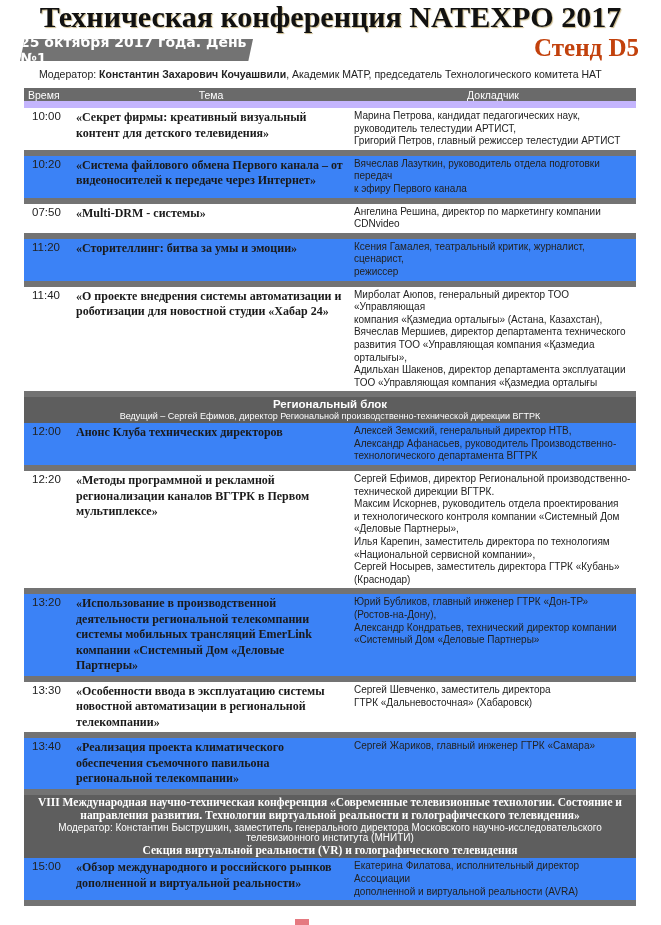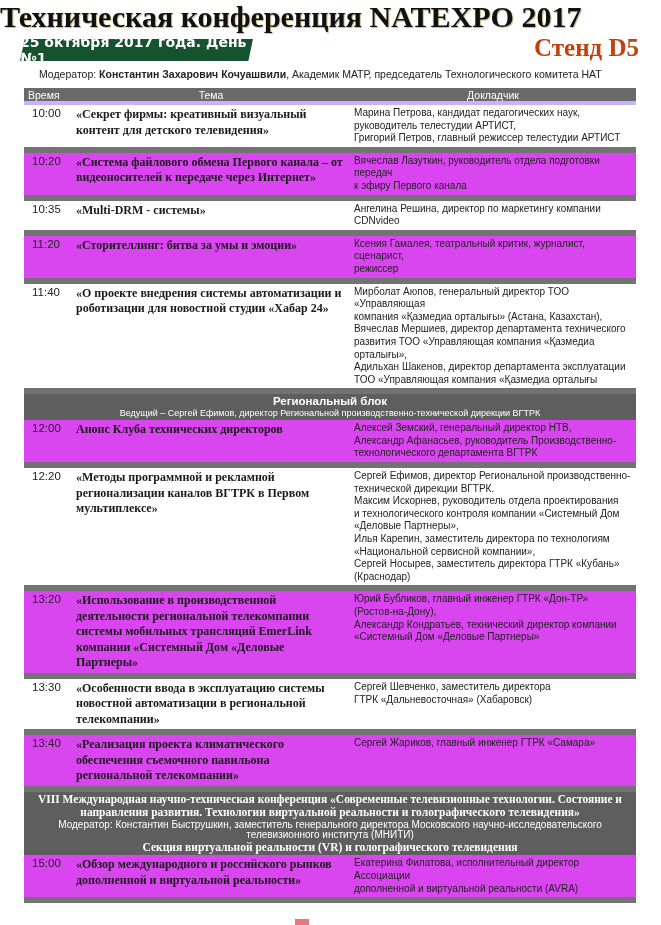--- a/index.html
+++ b/index.html
@@ -1,30 +1,30 @@
 <!DOCTYPE html>
 <html><head>
 <meta charset="utf-8">
 <style>
   html, body { margin:0; padding:0; background:#ffffff; }
   body { width:661px; height:925px; overflow:hidden; position:relative; font-family:"DejaVu Serif","Liberation Serif",serif; color:#1a1a1a; }
-  .title { position:absolute; left:0; top:0; width:661px; text-align:left; font-family:"Liberation Serif","DejaVu Serif",serif; font-weight:bold; font-size:30px; letter-spacing:0px; line-height:34px; color:#111; text-shadow:1px 1px 1px #c9b88a; }
-  .date-banner { position:absolute; left:20px; top:39px; width:233px; height:22px; background:#14532d; clip-path:polygon(2% 0,100% 0,98% 100%,0 100%); display:flex; align-items:center; justify-content:flex-start; }
+  .title { position:absolute; left:0; top:0; width:661px; text-align:center; font-family:"Liberation Serif","DejaVu Serif",serif; font-weight:bold; font-size:30px; letter-spacing:0px; line-height:34px; color:#111; text-shadow:1px 1px 1px #c9b88a; }
+  .date-banner { position:absolute; left:20px; top:39px; width:233px; height:22px; background:#737373; clip-path:polygon(2% 0,100% 0,98% 100%,0 100%); display:flex; align-items:center; justify-content:flex-start; }
   .date-banner span { font-family:"DejaVu Sans","Liberation Sans",sans-serif; font-weight:bold; font-size:14px; color:#fff; }
   .stand { position:absolute; right:22px; top:34px; font-family:"Liberation Serif","DejaVu Serif",serif; font-weight:bold; font-size:25px; color:#c2410c; }
   .moderator { position:absolute; left:22px; top:68px; font-family:"Liberation Sans","DejaVu Sans",sans-serif; font-size:10.5px; color:#222; white-space:nowrap;padding-left:17px; }
   .moderator b { font-weight:bold; }
   table.prog { position:absolute; left:24px; top:88px; width:612px; border-collapse:collapse; font-family:"Liberation Sans","DejaVu Sans",sans-serif; }
-  table.prog th { background:#6a6a6a; color:#fff; font-weight:normal; font-size:10.5px; height:13px; padding:0 4px; text-align:center; border-bottom:4px solid #c4b5fd; }
+  table.prog th { background:#6a6a6a; color:#fff; font-weight:normal; font-size:10.5px; height:13px; padding:0 4px; text-align:center; border-bottom:7px solid #c4b5fd; }
   table.prog th.c-time { text-align:left; }
   td { vertical-align:top; padding:2px 4px 2px 4px; }
   td.time { width:36px; font-size:11.5px; color:#222; padding-left:8px; }
   td.topic { width:270px; font-family:"Liberation Serif","DejaVu Serif",serif; font-weight:bold; font-size:12px; line-height:15.5px; color:#1a1a1a; }
   td.speaker { font-size:10px; line-height:12.6px; color:#222; white-space:pre-line; }
-  tr.grey td { background:#d946ef; }
+  tr.grey td { background:#3b82f6; }
   tr.white td { background:#ffffff; }
   tr.row td { border-bottom:6px solid #737373; }
   tr.section td { background:#5e5e5e; color:#fff; text-align:center; padding:1px 4px; }
   .sec-title { font-family:Liberation Sans, sans-serif; font-weight:bold; font-size:11.5px; line-height:13px; display:block; }
   .sec-sub { font-size:9px; line-height:11px; display:block; }
   .sec-title2 { font-family:"Liberation Serif","DejaVu Serif",serif; font-weight:bold; font-size:11.5px; line-height:13.5px; display:block; }
   .sec-mod { font-size:10px; line-height:10.5px; display:block; }
   .pagemark { position:absolute; left:295px; top:919px; width:14px; height:6px; background:#d3202b; opacity:0.6; }
 </style>
 </head>
@@ -55,21 +55,21 @@
 руководитель телестудии АРТИСТ,
 Григорий Петров, главный режиссер телестудии АРТИСТ</td>
       </tr>
       <tr class="row grey">
         <td class="time">10:20</td>
         <td class="topic">«Система файлового обмена Первого канала – от видеоносителей к передаче через Интернет»</td>
         <td class="speaker">Вячеслав Лазуткин, руководитель отдела подготовки передач
 к эфиру Первого канала</td>
       </tr>
       <tr class="row white">
-        <td class="time">10:35</td>
+        <td class="time">07:50</td>
         <td class="topic">«Multi-DRM - системы»</td>
         <td class="speaker">Ангелина Решина, директор по маркетингу компании
 CDNvideo</td>
       </tr>
       <tr class="row grey">
         <td class="time">11:20</td>
         <td class="topic">«Сторителлинг: битва за умы и эмоции»</td>
         <td class="speaker">Ксения Гамалея, театральный критик, журналист, сценарист,
 режиссер</td>
       </tr>

